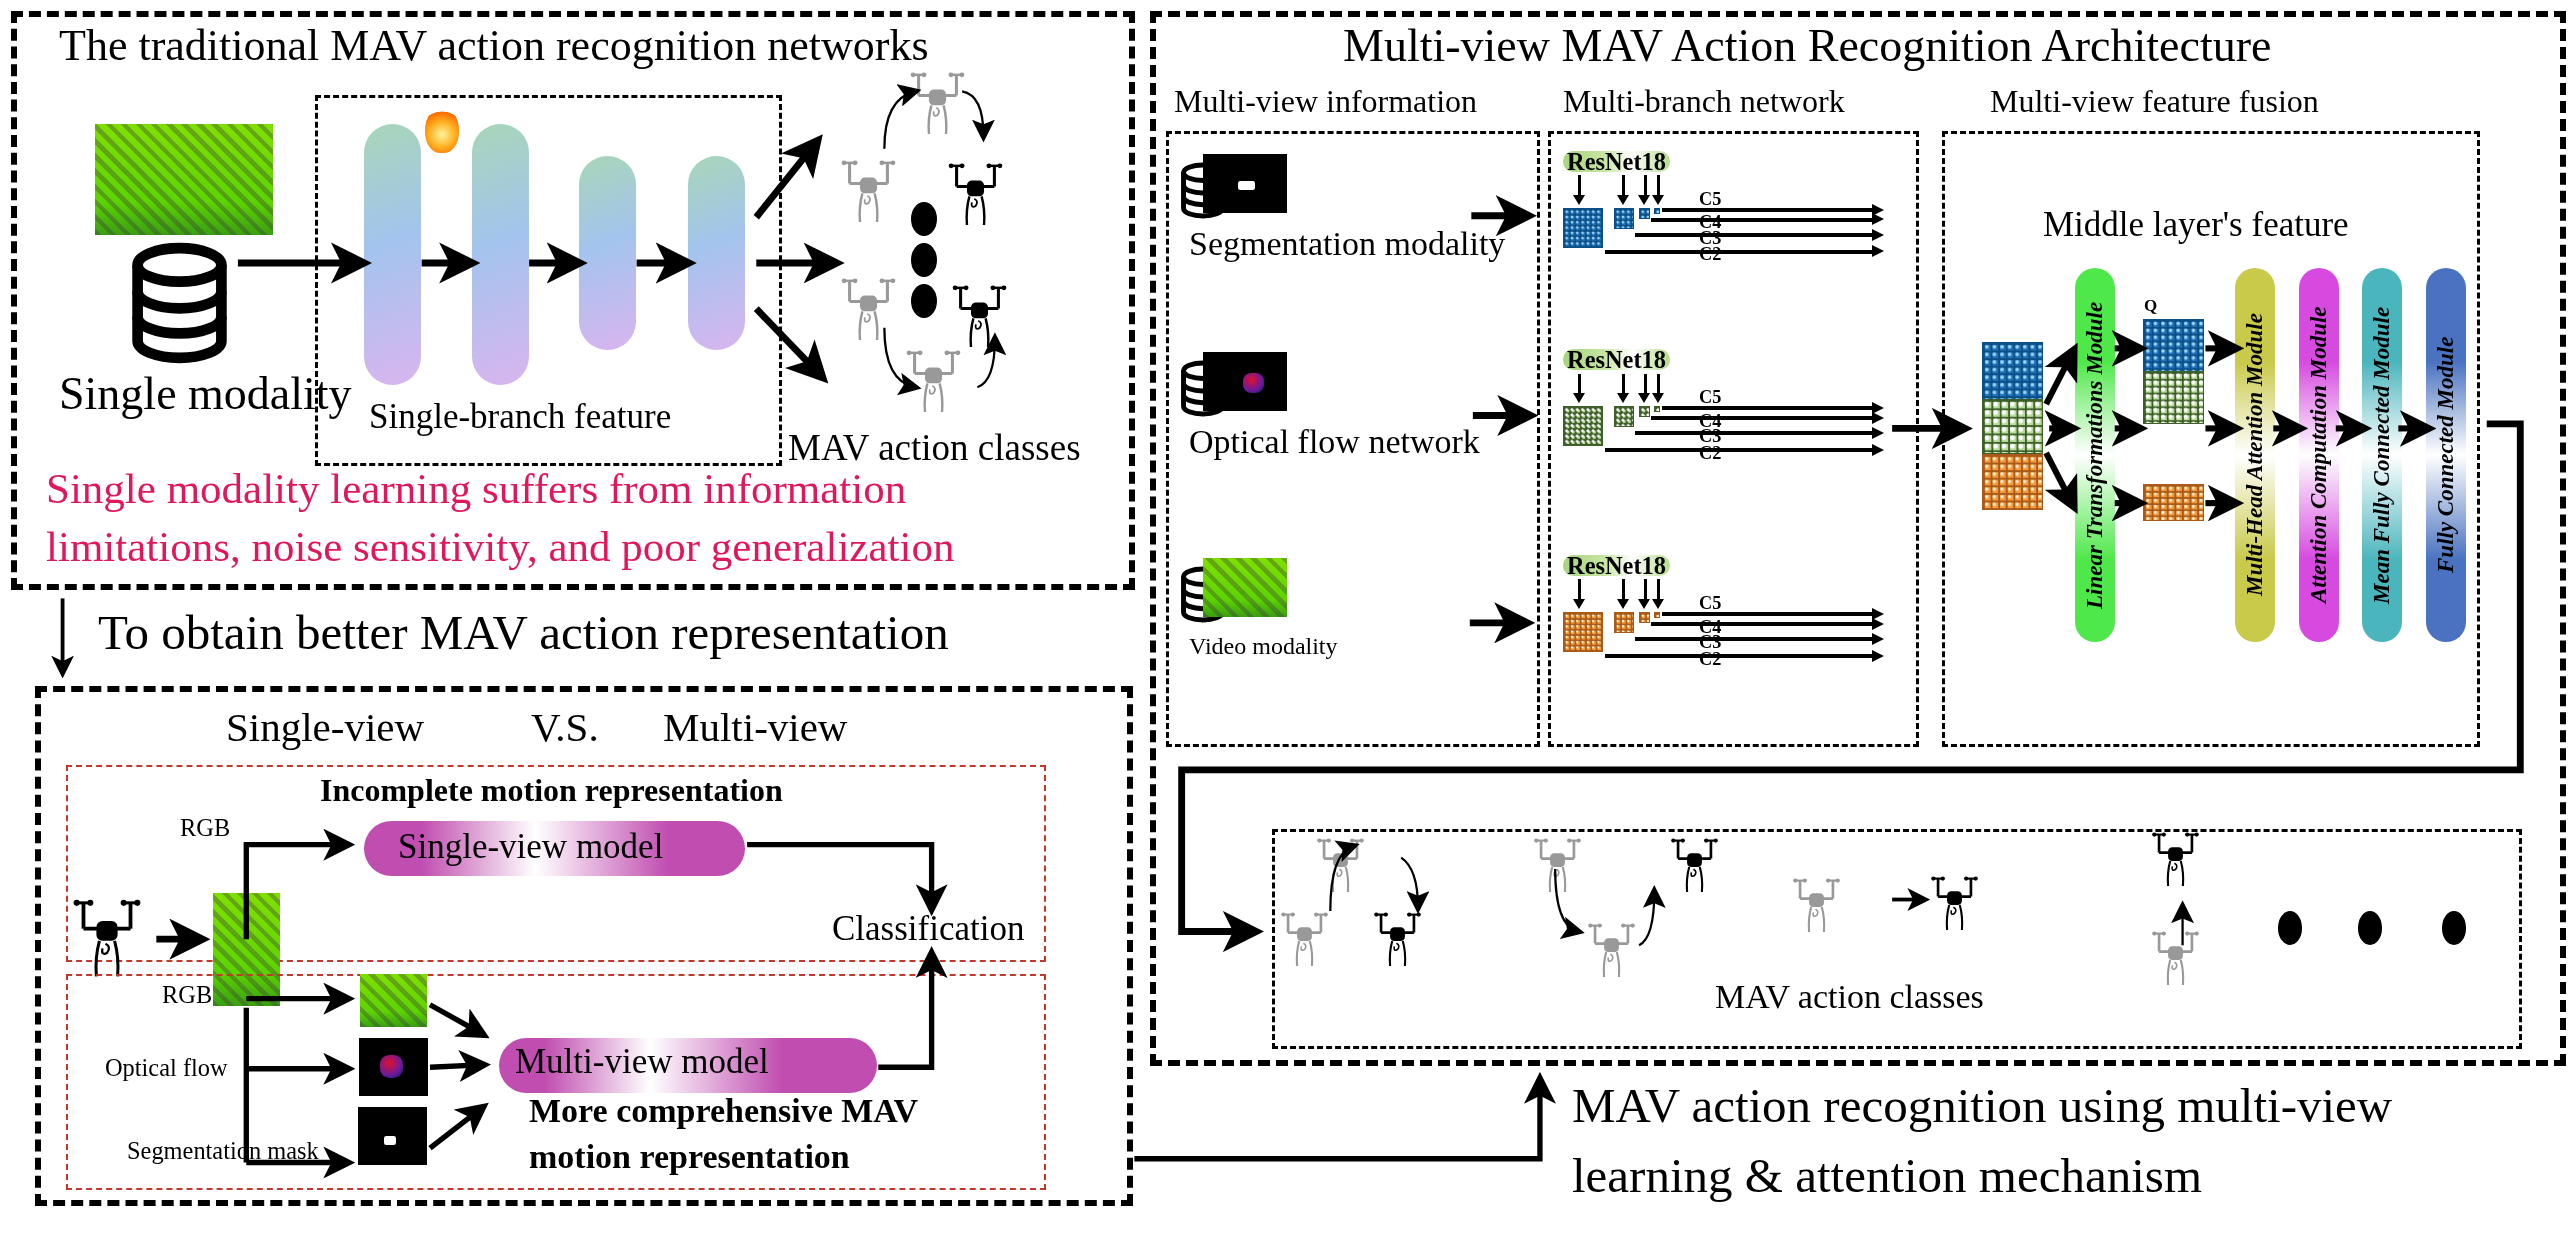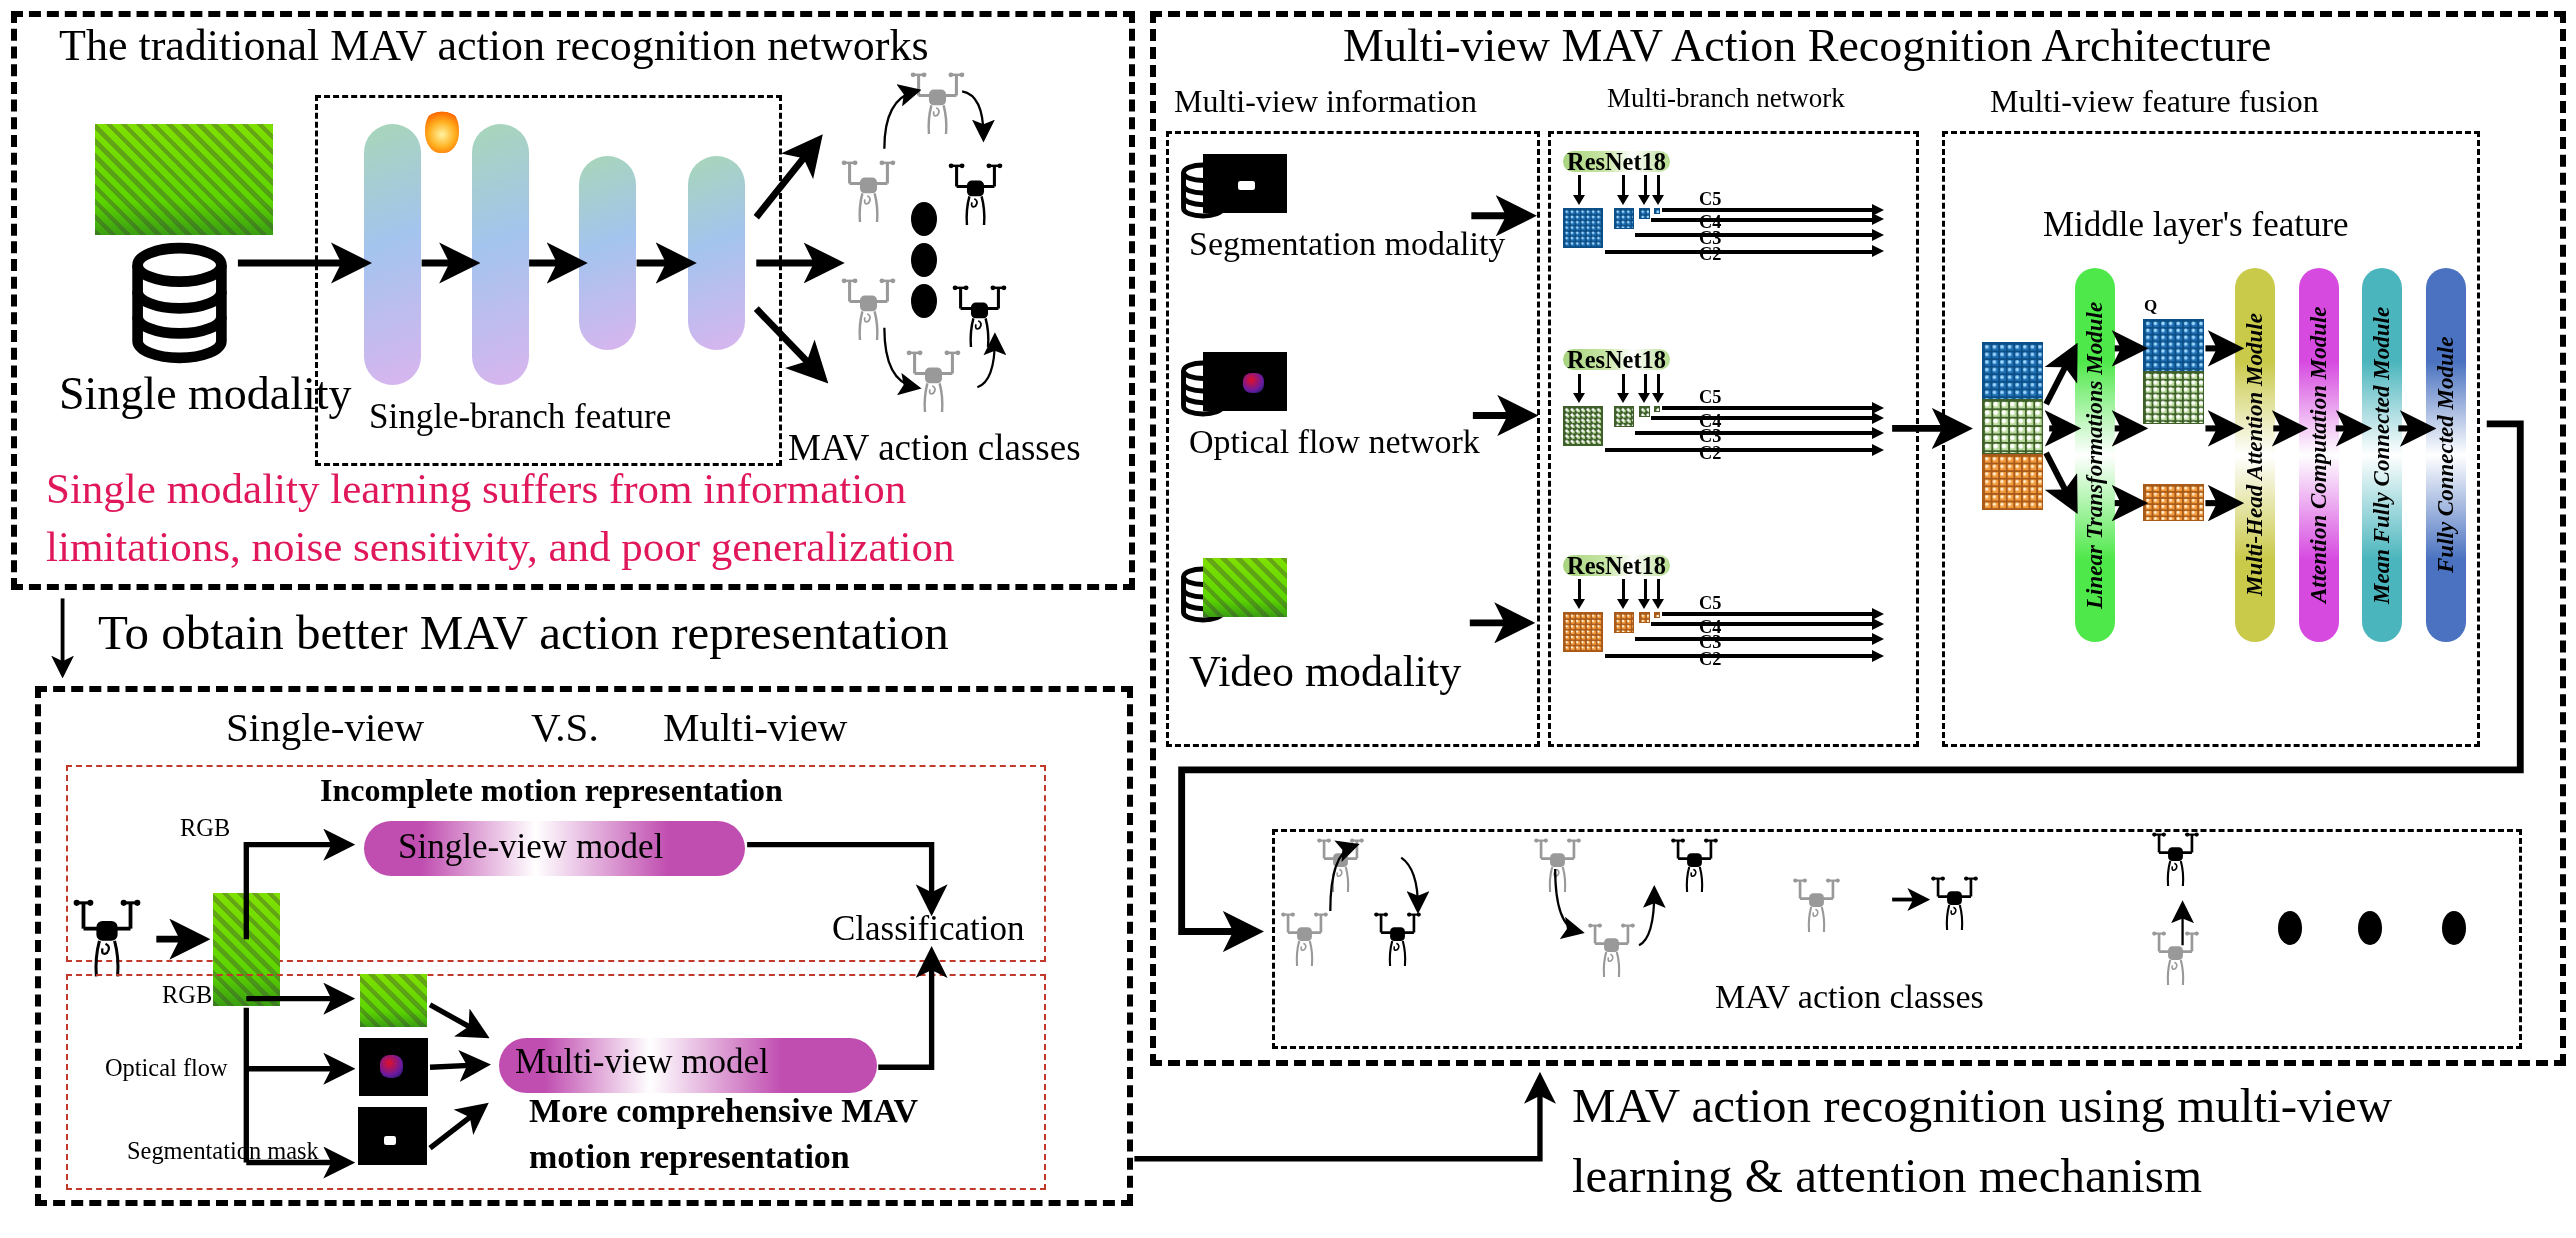--- a/index.html
+++ b/index.html
@@ -158,21 +158,21 @@
   <div class="abs" style="left:26px;top:29px;width:12.2px;height:9.1px;background:#fff;border-radius:2.3px;"></div>
 </div>
 <div class="pill" style="left:499px;top:1038px;width:378px;height:55px;background:linear-gradient(90deg,#c04db0 0%,#c04db0 12%,#ffffff 40%,#c04db0 75%);"></div>
 <div class="txt" style="left:515px;top:1044px;font-size:35px;">Multi-view model</div>
 <div class="txt bold" style="left:529px;top:1094px;font-size:34px;">More comprehensive MAV</div>
 <div class="txt bold" style="left:529px;top:1140px;font-size:34px;">motion representation</div>
 
 <div class="abs dash-thick" style="left:1150px;top:10.7px;width:1416px;height:1055px;"></div>
 <div class="txt" style="left:1343px;top:23px;font-size:46px;">Multi-view MAV Action Recognition Architecture</div>
 <div class="txt" style="left:1174px;top:85px;font-size:32px;">Multi-view information</div>
-<div class="txt" style="left:1563px;top:85px;font-size:27px;margin-left:44px;">Multi-branch network</div>
+<div class="txt" style="left:1563px;top:85px;font-size:32px;">Multi-branch network</div>
 <div class="txt" style="left:1990px;top:85px;font-size:32px;">Multi-view feature fusion</div>
 
 <div class="abs dash-thin" style="left:1166px;top:131px;width:374px;height:616px;"></div>
 <div class="abs dash-thin" style="left:1548px;top:131px;width:371px;height:616px;"></div>
 <div class="abs dash-thin" style="left:1942px;top:131px;width:538px;height:616px;"></div>
 
 <div id="modality-rows">
       <div class="abs" style="left:1180px;top:160px;width:46px;height:61px;">
         <svg width="46" height="61" viewBox="0 0 130 160">
         <g fill="none" stroke="#000" stroke-width="14">
@@ -260,21 +260,21 @@
           <path d="M10 30 V130 A55 22 0 0 0 120 130 V30"></path>
           <path d="M10 65 A55 22 0 0 0 120 65"></path>
           <path d="M10 98 A55 22 0 0 0 120 98"></path>
         </g>
       </svg>
       </div>
       <div class="thumb-green" style="left:1203px;top:558px;width:84px;height:59px;">
         
         
       </div>
-      <div class="txt" style="left:1189px;top:650px;font-size:44px;">Video modality</div>
+      <div class="txt" style="left:1189px;top:634px;font-size:24px;">Video modality</div>
       <div class="resnet" style="left:1563px;top:555px;width:107px;height:21.3px;">ResNet18</div>
       <div class="grid g-orange" style="left:1563px;top:612px;width:40px;height:40px;background-size:5.3px 5.3px,5.3px 5.3px,5.3px 5.3px;"></div>
       <div class="grid g-orange" style="left:1614px;top:612px;width:20px;height:20.6px;background-size:5.3px 5.3px,5.3px 5.3px,5.3px 5.3px;"></div>
       <div class="grid g-orange" style="left:1639px;top:612px;width:10.7px;height:10.7px;background-size:5.3px 5.3px,5.3px 5.3px,5.3px 5.3px;"></div>
       <div class="grid g-orange" style="left:1654px;top:612px;width:6.1px;height:6.1px;background-size:6.1px 6.1px,6.1px 6.1px,6.1px 6.1px;"></div>
     <div class="txt bold" style="left:1699px;top:594px;font-size:18.3px;">C5</div>
          <div class="abs" style="left:1662px;top:612px;width:213px;height:3.8px;background:#000;"></div>
          <div class="abs" style="left:1872px;top:608px;width:0;height:0;border-left:12.2px solid #000;border-top:6.1px solid transparent;border-bottom:6.1px solid transparent;"></div>
     <div class="txt bold" style="left:1699px;top:618px;font-size:18.3px;">C4</div>
          <div class="abs" style="left:1651px;top:622px;width:224px;height:3.8px;background:#000;"></div>

